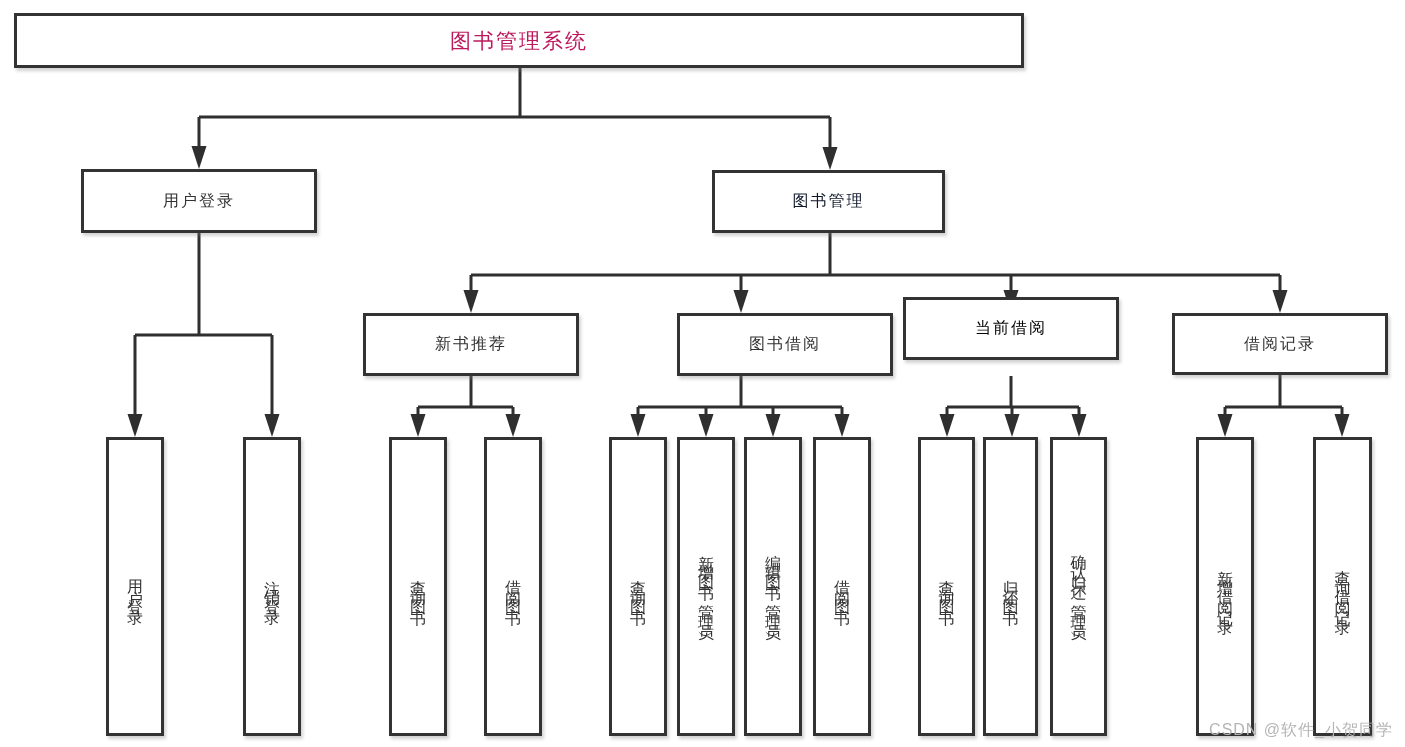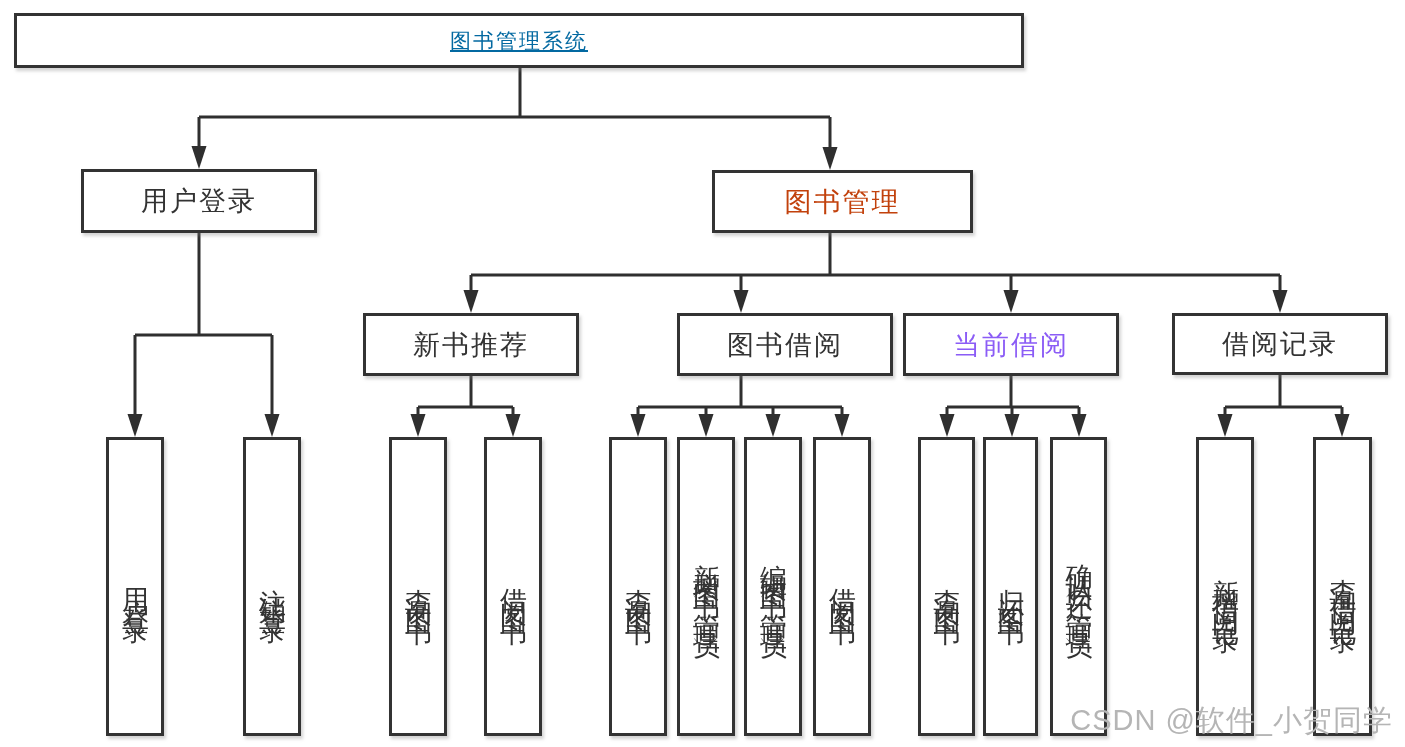--- a/index.html
+++ b/index.html
@@ -25,39 +25,39 @@
     box-sizing: border-box;
     background: #ffffff;
     border: 3px solid #333333;
     display: flex;
     align-items: center;
     justify-content: center;
     color: #333333;
     box-shadow: 2px 3px 3px rgba(130,130,130,0.35);
   }
   .node span {
-    font-size: 27px;
+    font-size: 16px;
     letter-spacing: 2px;
     white-space: nowrap;
   }
   .node.root span {
     font-size: 21px;
   }
   .node.v span {
     writing-mode: vertical-rl;
     text-orientation: mixed;
     letter-spacing: 10px;
     white-space: normal;
     line-height: 1;
   }
   .watermark {
     position: absolute;
     right: 12px;
     bottom: 6px;
-    font-size: 29px;
+    font-size: 16px;
     color: #b5b5b5;
     letter-spacing: 1px;
     pointer-events: none;
   }
 </style>
 </head>
 <body>
 
 <div id="diagram">
   <svg id="connectors" width="1405" height="747" viewBox="0 0 1405 747">
@@ -96,36 +96,36 @@
         <polygon points="1004.5,414 1019.5,414 1012,437" fill="#2f2f2f"></polygon>
         <polygon points="1071.5,414 1086.5,414 1079,437" fill="#2f2f2f"></polygon>
       </g>
       <g>
         <path d="M1280 375 V407 M1225 407 H1342 M1225 407 V420 M1342 407 V420" fill="none" stroke="#2f2f2f" stroke-width="3"></path>
         <polygon points="1217.5,414 1232.5,414 1225,437" fill="#2f2f2f"></polygon>
         <polygon points="1334.5,414 1349.5,414 1342,437" fill="#2f2f2f"></polygon>
       </g>
     </svg>
   <div id="nodes-layer">
-      <div class="node root" style="left: 14px; top: 13px; width: 1010px; height: 55px; border-color: rgb(51, 51, 51); color: #0369a1; text-decoration: underline;">
+      <div class="node root" style="left: 14px; top: 13px; width: 1010px; height: 55px; border-color: rgb(51, 51, 51); color: #be185d;">
         <span>图书管理系统</span>
       </div>
       <div class="node" style="left: 81px; top: 169px; width: 236px; height: 64px; border-color: rgb(51, 51, 51); color: rgb(51, 51, 51);">
         <span>用户登录</span>
       </div>
-      <div class="node" style="left: 712px; top: 170px; width: 261px; height: 63px; border-color: rgb(51, 51, 51); color: #c2410c;">
+      <div class="node" style="left: 712px; top: 170px; width: 233px; height: 63px; border-color: rgb(51, 51, 51); color: #0f172a;">
         <span>图书管理</span>
       </div>
       <div class="node" style="left: 363px; top: 313px; width: 216px; height: 63px; border-color: rgb(51, 51, 51); color: rgb(51, 51, 51);">
         <span>新书推荐</span>
       </div>
       <div class="node" style="left: 633px; top: 313px; width: 216px; height: 63px; border-color: rgb(51, 51, 51); color: rgb(51, 51, 51); margin-left: 44px;">
         <span>图书借阅</span>
       </div>
-      <div class="node" style="left: 903px; top: 313px; width: 216px; height: 63px; border-color: rgb(51, 51, 51); color: #8b5cf6;">
+      <div class="node" style="left: 903px; top: 297px; width: 216px; height: 63px; border-color: rgb(51, 51, 51); color: #000000;">
         <span>当前借阅</span>
       </div>
       <div class="node" style="left: 1172px; top: 313px; width: 216px; height: 62px; border-color: rgb(51, 51, 51); color: rgb(51, 51, 51); justify-content: center;">
         <span>借阅记录</span>
       </div>
       <div class="node v" style="left: 106px; top: 437px; width: 58px; height: 299px; border-color: rgb(51, 51, 51); color: rgb(51, 51, 51);">
         <span>用户登录</span>
       </div>
       <div class="node v" style="left: 243px; top: 437px; width: 58px; height: 299px; border-color: rgb(51, 51, 51); color: rgb(51, 51, 51);">
         <span>注销登录</span>

